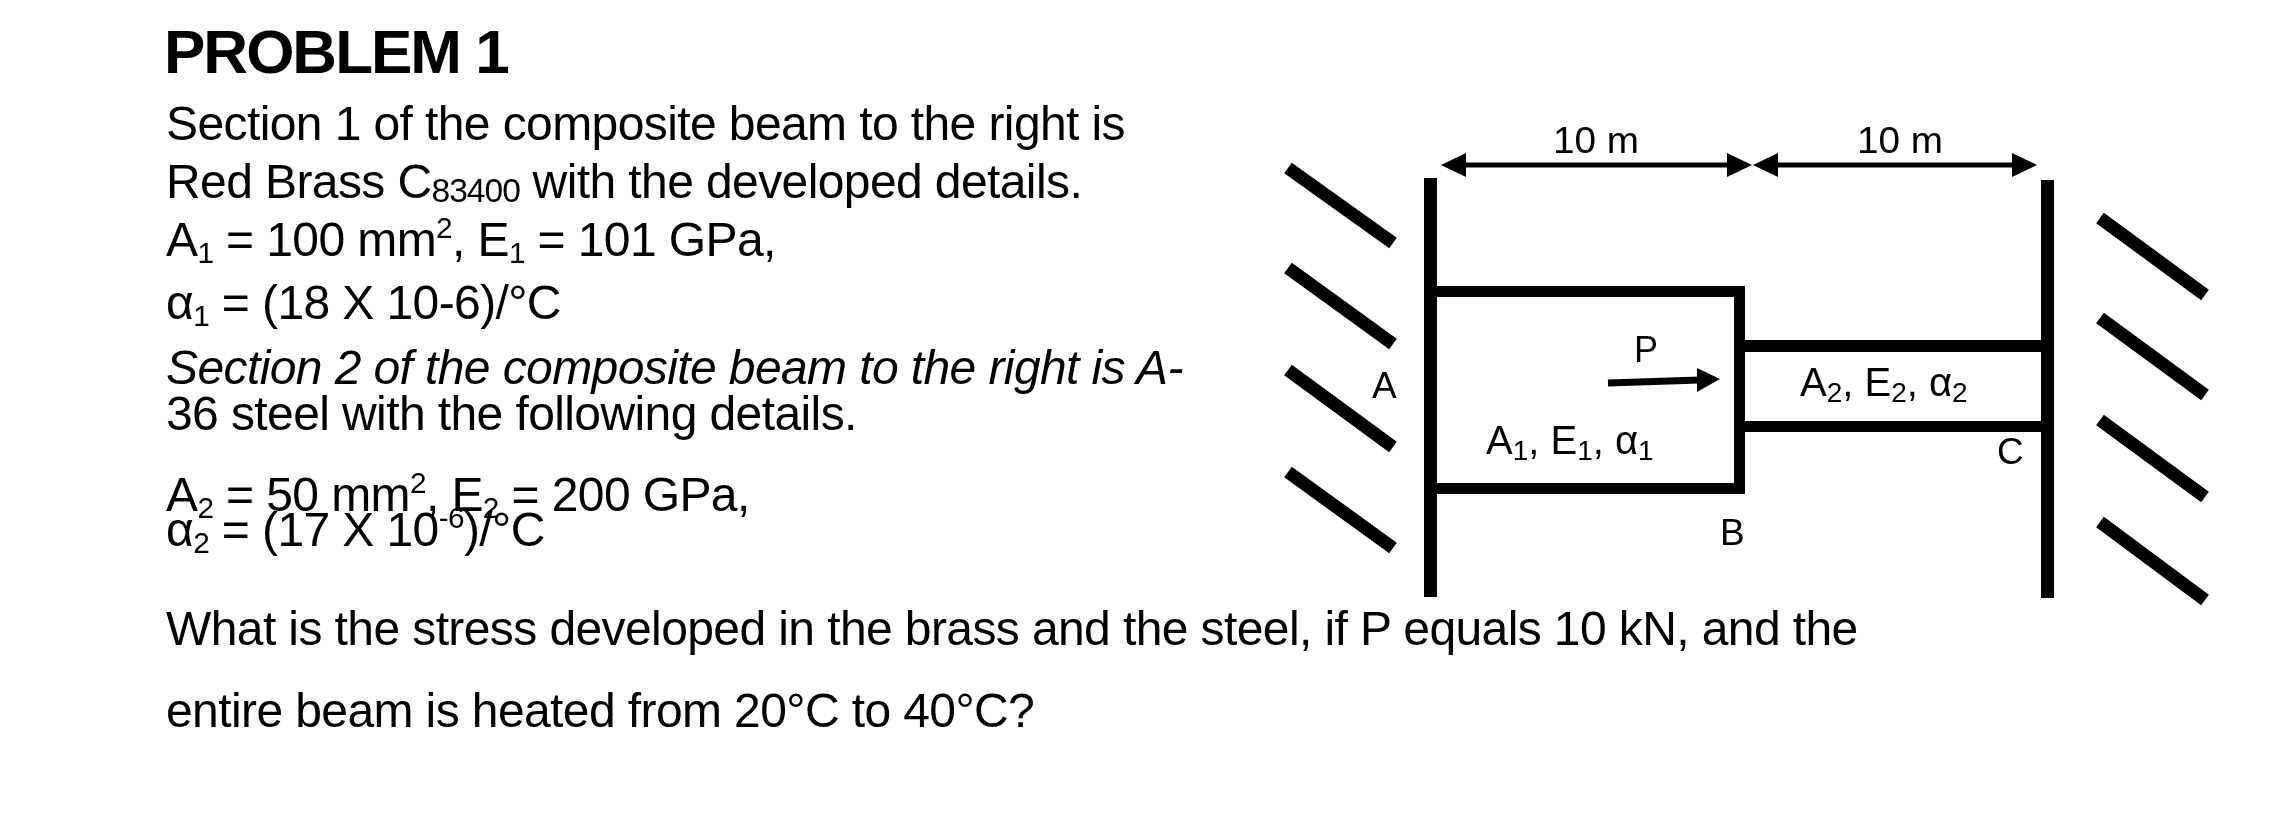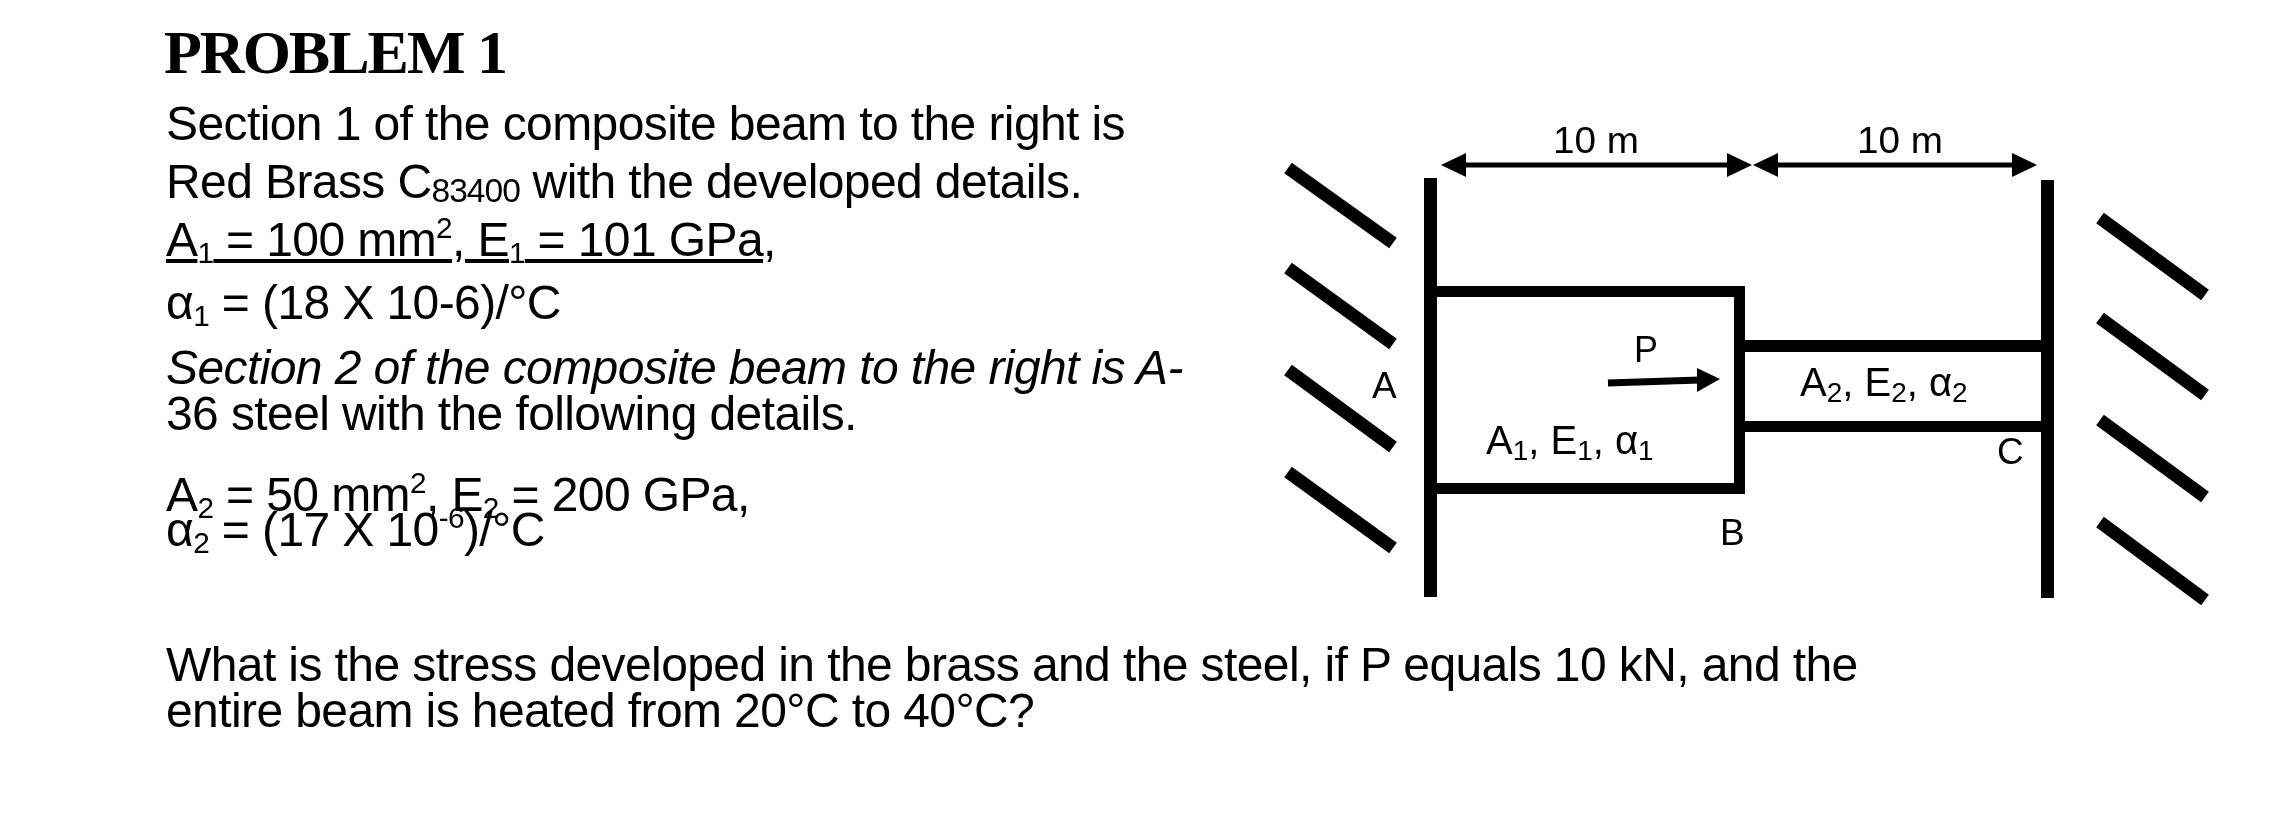--- a/index.html
+++ b/index.html
@@ -12,21 +12,21 @@
       height: 820px;
       position: relative;
       overflow: hidden;
       color: #000000;
       font-family: "Liberation Sans", "DejaVu Sans", sans-serif;
     }
     .title {
       position: absolute;
       left: 164px;
       top: 16px;
-      font-family: Liberation Serif, serif;
+      font-family: Liberation Sans, sans-serif;
       font-weight: bold;
       font-size: 62px;
       line-height: 72px;
       letter-spacing: -2px;
       white-space: nowrap;
     }
     .line {
       position: absolute;
       left: 166px;
       font-size: 48px;
@@ -60,29 +60,29 @@
       fill: #000000;
     }
   </style>
 </head>
 <body>
 
 <div class="title">PROBLEM 1</div>
 
 <div class="line" style="top:95px;">Section 1 of the composite beam to the right is</div>
 <div class="line" style="top:153px;"><span>Red Brass C</span><sub class="c-sub">83400</sub><span> with the developed details.</span></div>
-<div class="line" style="top:211px;text-decoration:underline;"><span>A</span><sub>1</sub><span> = 100 mm</span><sup>2</sup><span>, E</span><sub>1</sub><span> = 101 GPa,</span></div>
+<div class="line" style="top:211px;"><span>A</span><sub>1</sub><span> = 100 mm</span><sup>2</sup><span>, E</span><sub>1</sub><span> = 101 GPa,</span></div>
 <div class="line" style="top:274px;"><span>α</span><sub>1</sub><span> = (18 X 10-6)/°C</span></div>
 
 <div class="line" style="top:339px;font-style:italic;">Section 2 of the composite beam to the right is A-</div>
 <div class="line" style="top:385px;">36 steel with the following details.</div>
 <div class="line" style="top:466px;"><span>A</span><sub>2</sub><span> = 50 mm</span><sup>2</sup><span>, E</span><sub>2</sub><span> = 200 GPa,</span></div>
 <div class="line" style="top:501px;"><span>α</span><sub>2</sub><span> = (17 X 10</span><sup>-6</sup><span>)/°C</span></div>
 
-<div class="line" style="top:636px;text-align:center;">What is the stress developed in the brass and the steel, if P equals 10 kN, and the</div>
+<div class="line" style="top:600px;text-align:center;">What is the stress developed in the brass and the steel, if P equals 10 kN, and the</div>
 <div class="line" style="top:682px;">entire beam is heated from 20°C to 40°C?</div>
 
 <svg class="diagram" viewBox="0 0 2280 820" xmlns="http://www.w3.org/2000/svg">
 
   <g stroke="#000" stroke-width="13" stroke-linecap="butt">
     <line x1="1288" y1="168" x2="1393" y2="243"></line>
     <line x1="1288" y1="268" x2="1393" y2="344"></line>
     <line x1="1288" y1="370" x2="1393" y2="447"></line>
     <line x1="1288" y1="472" x2="1393" y2="548"></line>
   </g>

